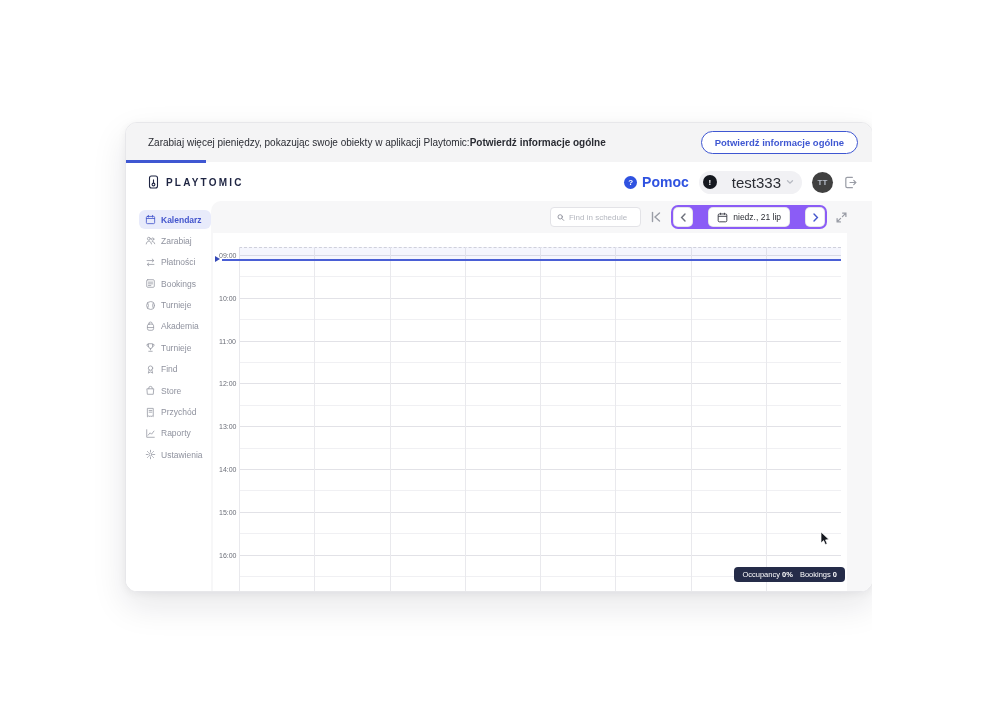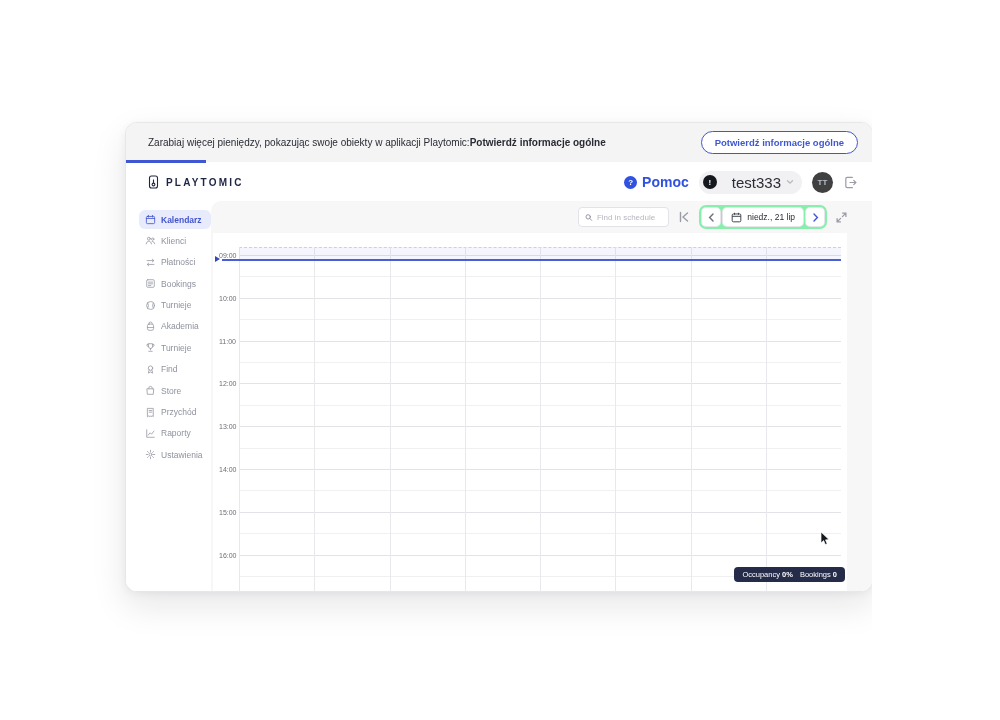--- a/index.html
+++ b/index.html
@@ -51,21 +51,21 @@
 
   .main { flex:1; background:#f7f7f8; border-top-left-radius:10px; position:relative; }
 
   
   .toolbar { height:32px; display:flex; align-items:center; justify-content:flex-end; gap:9px; padding-right:25px; }
   .search { width:91px; height:20px; background:#fff; border:1px solid #e3e3e7; border-radius:4px;
     display:flex; align-items:center; gap:4px; padding:0 6px; }
   .search input { border:none; outline:none; width:100%; font-size:8px; color:#3a3d46; font-family:inherit; background:transparent; }
   .search input::placeholder { color:#b4b7bf; }
   .icon-btn { background:none; border:none; cursor:pointer; display:flex; align-items:center; justify-content:center; padding:0; }
-  .pager { height:24px; background:#86efac; border-radius:7px; display:flex; align-items:center; gap:3px; padding:3px; }
+  .pager { height:24px; background:#8b5cf6; border-radius:7px; display:flex; align-items:center; gap:17px; padding:3px; }
   .pager-btn { width:18px; height:18px; background:#fff; border:none; border-radius:4px; cursor:pointer;
     display:flex; align-items:center; justify-content:center; box-shadow:0 0 0 1px #e6e6ea; }
   .date-btn { height:18px; background:#fff; border:none; border-radius:4px; cursor:pointer; box-shadow:0 0 0 1px #e6e6ea;
     display:flex; align-items:center; gap:5px; padding:0 8px; font-size:8.5px; color:#2a2c33; font-family:inherit; white-space:nowrap; }
 
   
   .card { position:absolute; left:2px; right:25px; top:32px; bottom:0; background:#ffffff; }
   .court-head { position:absolute; top:0; left:26px; right:6px; height:14px; display:flex; }
   .court-cell { flex:1; text-align:center; font-size:7.5px; font-weight:700; color:#33353c; padding-top:4px; }
   .grid { position:absolute; top:14px; left:0; right:6px; bottom:0; overflow:hidden; }
@@ -139,21 +139,21 @@
             </svg>
             <span>Kalendarz</span>
           </div>
           <div class="side-item">
             <svg width="11" height="11" viewBox="0 0 16 16" fill="none" stroke="#9a9da6" stroke-width="1.2" stroke-linecap="round" stroke-linejoin="round">
               <circle cx="5.6" cy="5.4" r="2.1"></circle>
               <path d="M1.8 13c.4-2.6 1.9-4 3.8-4s3.4 1.4 3.8 4"></path>
               <circle cx="11.2" cy="6" r="1.7"></circle>
               <path d="M10.5 9.4c1.9.1 3.2 1.3 3.6 3.3"></path>
             </svg>
-            <span>Klienci</span>
+            <span>Zarabiaj</span>
           </div>
           <div class="side-item">
             <svg width="11" height="11" viewBox="0 0 16 16" fill="none" stroke="#9a9da6" stroke-width="1.2" stroke-linecap="round" stroke-linejoin="round">
               <path d="M3 5.2h9.5M10.5 3 12.8 5.2 10.5 7.3"></path>
               <path d="M13 10.8H3.5M5.5 8.7 3.2 10.8 5.5 12.9"></path>
             </svg>
             <span>Płatności</span>
           </div>
           <div class="side-item">
             <svg width="11" height="11" viewBox="0 0 16 16" fill="none" stroke="#9a9da6" stroke-width="1.2" stroke-linecap="round" stroke-linejoin="round">

